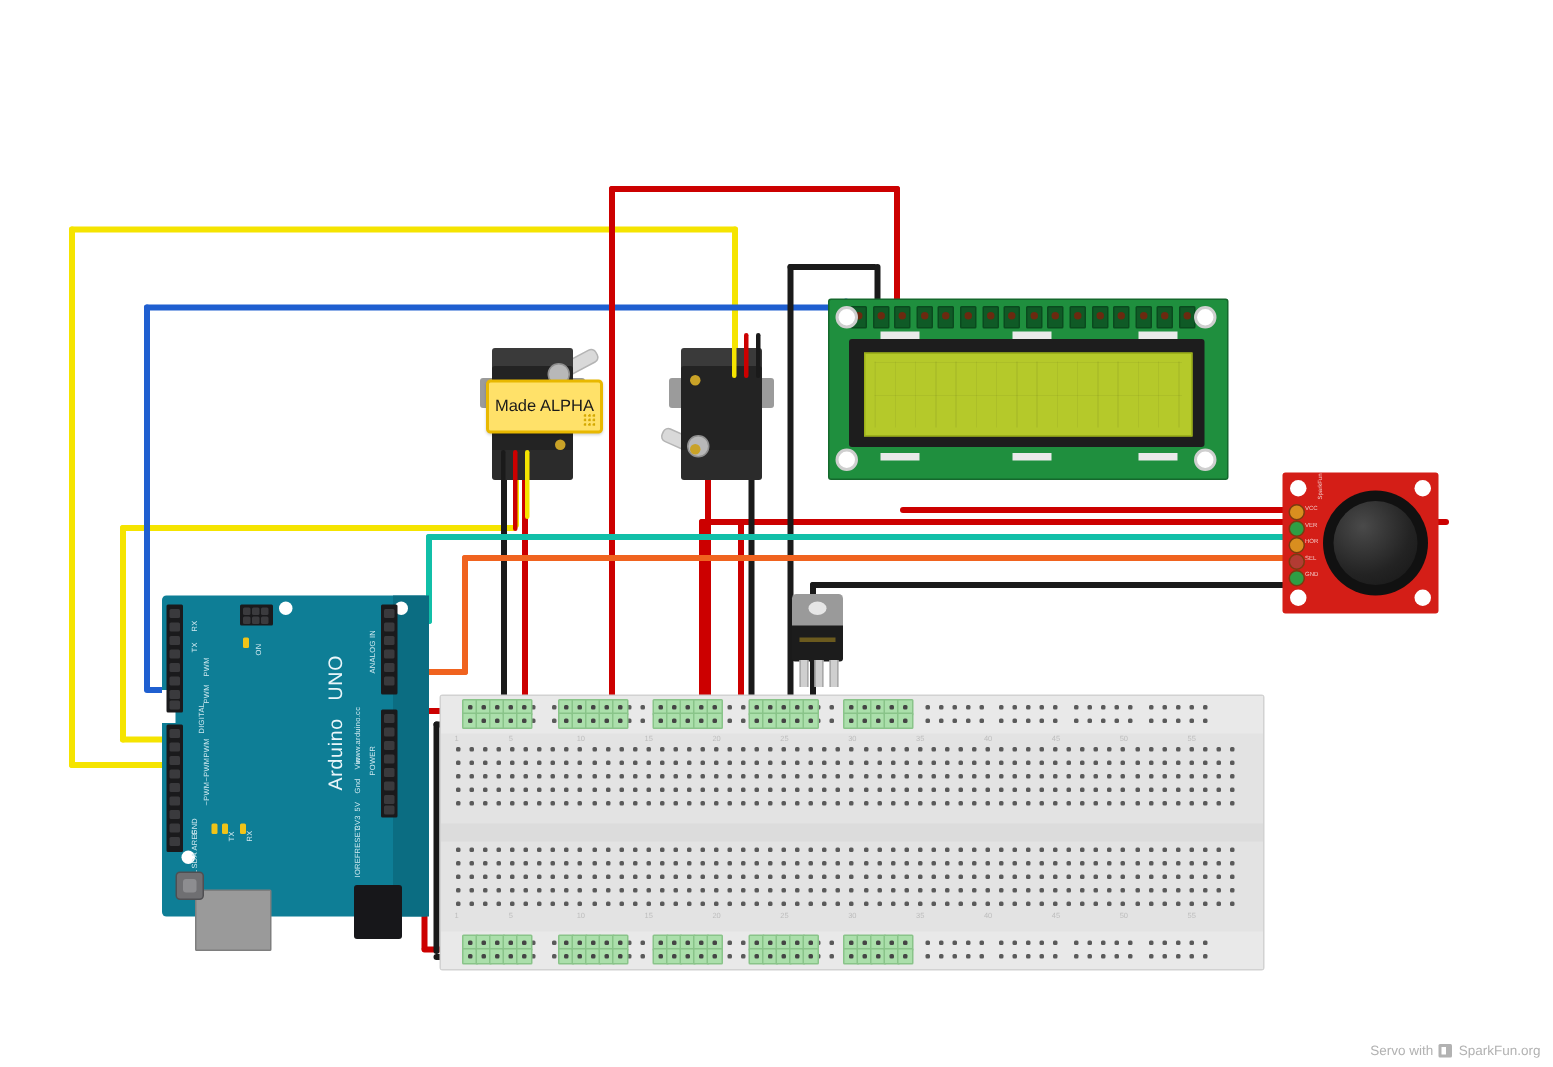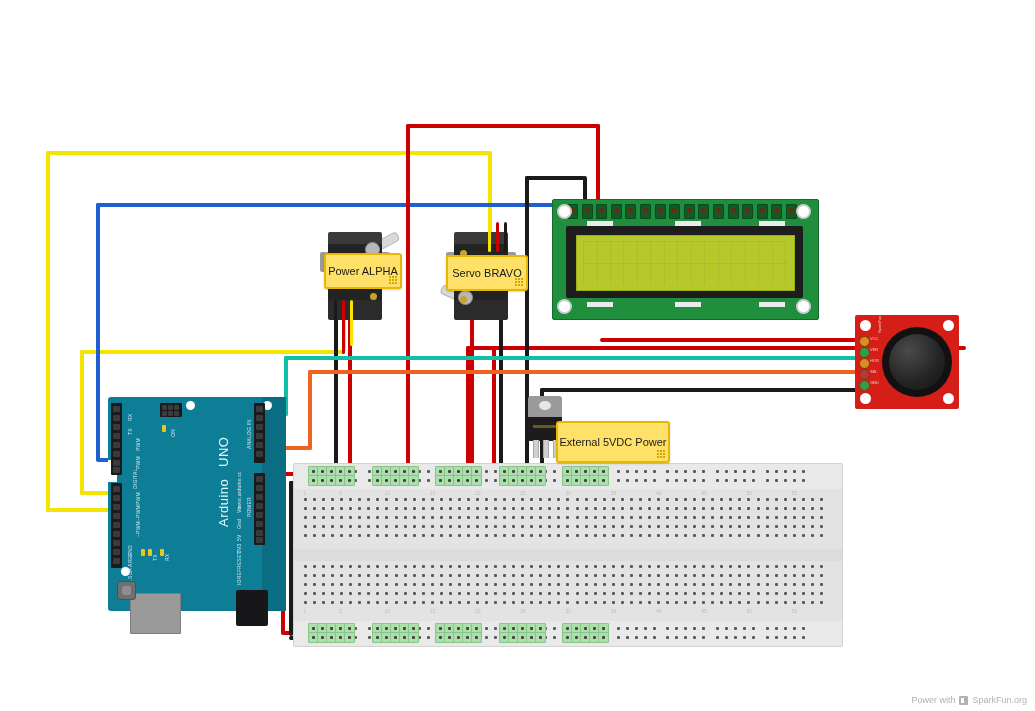--- a/index.html
+++ b/index.html
@@ -1517,28 +1517,22 @@
 
   <div id="reg">
     <div class="tab"></div>
     <div class="body"></div>
     <div class="leg" style="left:5px;"></div>
     <div class="leg" style="left:15px;"></div>
     <div class="leg" style="left:25px;"></div>
   </div>
 
   <div class="note" style="left:324px;top:253px;width:74px;height:32px;">
-    <span>Power ALPHA</span>
+    <span>Made ALPHA</span>
   </div>
-  <div class="note" style="left:446px;top:255px;width:78px;height:32px;">
-    <span>Servo BRAVO</span>
-  </div>
-  <div class="note" style="left:556px;top:421px;width:110px;height:38px;">
-    <span>External 5VDC Power</span>
-  </div>
 
   <div id="wm">
-    <span>Power with</span>
+    <span>Servo with</span>
     <span class="fz"></span>
     <span>SparkFun.org</span>
   </div>
 
 </div>
 
 </body></html>

